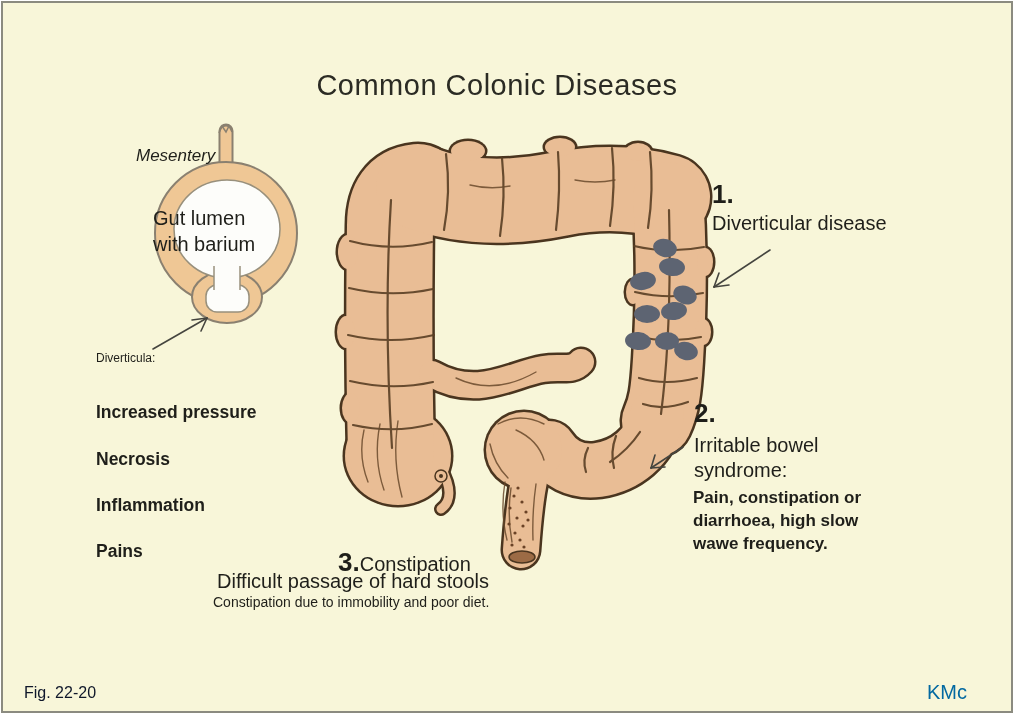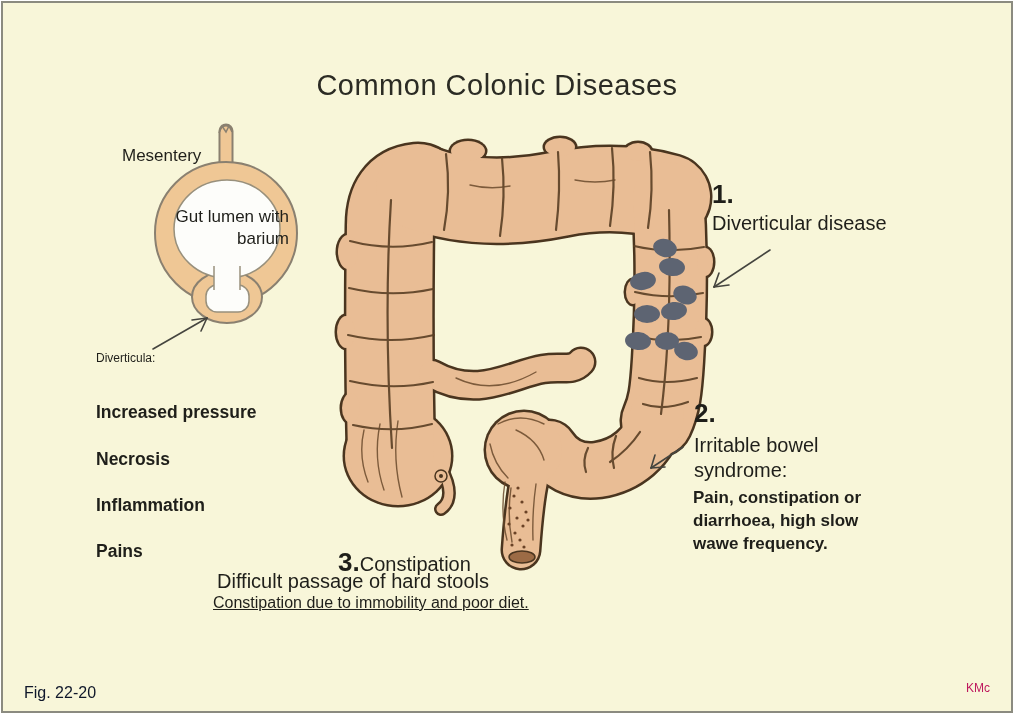--- a/index.html
+++ b/index.html
@@ -9,36 +9,36 @@
     font-family:"Liberation Sans",sans-serif;
     color:#1f1f1a;
   }
   .frame{
     position:absolute;left:1px;top:1px;width:1012px;height:712px;
     background:#f8f6d9;border:2px solid #8b8b80;box-sizing:border-box;
   }
   svg.art{position:absolute;left:0;top:0;}
   .t{position:absolute;white-space:pre-line;}
   .title{left:0;top:69px;width:994px;text-align:center;font-size:29px;color:#2b2b24;letter-spacing:.5px;}
-  .mesentery{left:122px;top:146px;font-size:17px;}
-  .gutlumen{left:167px;top:206px;width:122px;text-align:right;font-size:17px;line-height:1.28;}
+  .mesentery{left:136px;top:146px;font-size:17px;font-style:italic;}
+  .gutlumen{left:153px;top:206px;width:122px;text-align:left;font-size:20px;line-height:1.28;}
   .divhead{left:96px;top:351px;font-size:12px;text-align:right;}
   .divlist{left:96px;top:378px;font-size:17.5px;font-weight:bold;line-height:23.2px;}
   .p1num{left:712px;top:179px;font-size:26px;font-weight:bold;}
   .p1lbl{left:712px;top:212px;font-size:20px;}
   .p2num{left:694px;top:398px;font-size:26px;font-weight:bold;}
   .p2title{left:694px;top:433px;font-size:20px;width:150px;line-height:25px;}
   .p2desc{left:693px;top:486px;font-size:17px;font-weight:bold;width:172px;line-height:23px;}
   .p3{left:338px;top:529px;}
   .p3 .num{font-size:26px;font-weight:bold;}
   .p3 .lbl{font-size:20px;margin-left:0;}
   .c1{left:217px;top:570px;font-size:20px;}
-  .c2{left:213px;top:594px;font-size:16px;text-decoration:underline;}
+  .c2{left:213px;top:594px;font-size:14px;}
   .fig{left:24px;top:684px;font-size:16px;color:#0f172a;}
-  .kmc{left:966px;top:681px;font-size:12px;color:#be185d;}
+  .kmc{left:927px;top:681px;font-size:20px;color:#0369a1;}
 </style>
 </head>
 <body>
 
 <div class="frame"></div>
 
 <svg class="art" width="1024" height="728" viewBox="0 0 1024 728">
 
   <g>
     <line x1="226" y1="131" x2="226" y2="178" stroke="#8a8070" stroke-width="15" stroke-linecap="round"></line>

